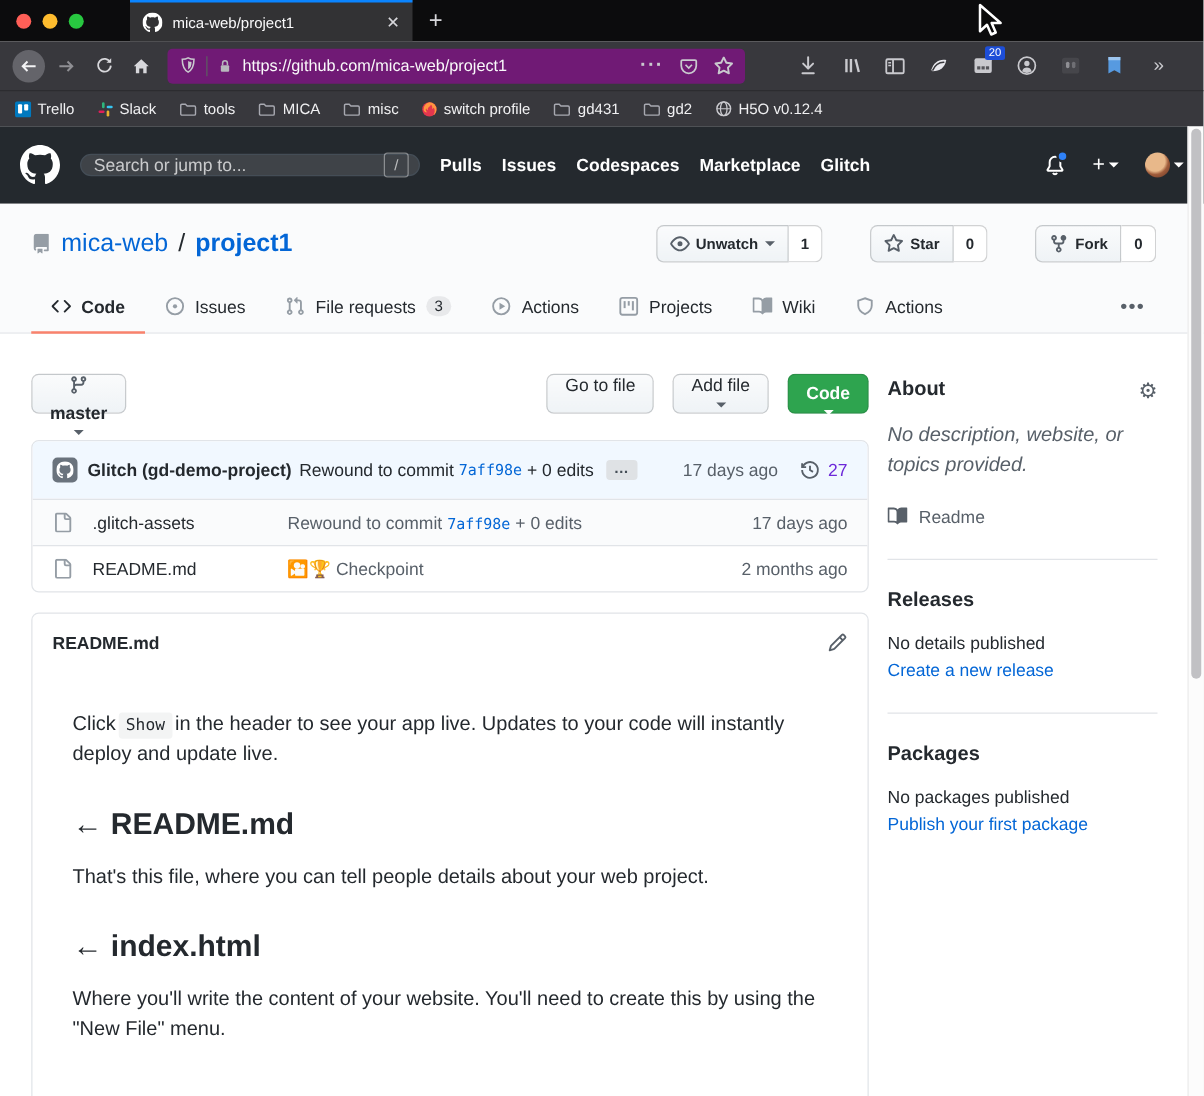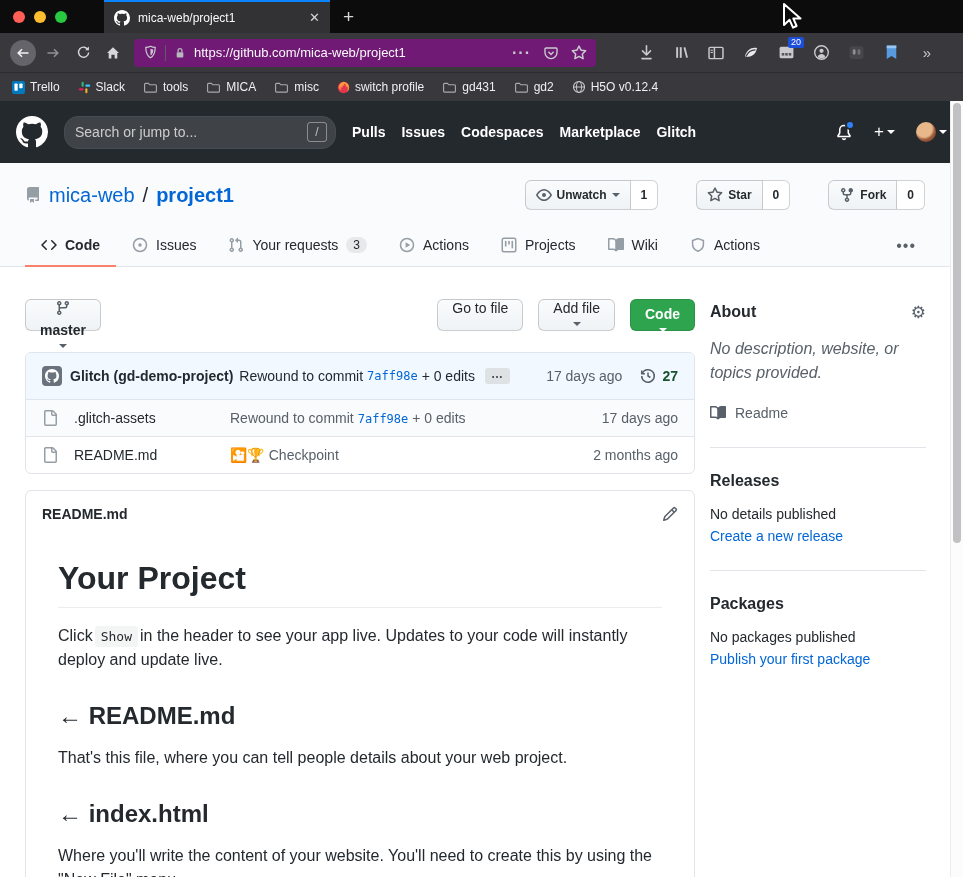--- a/index.html
+++ b/index.html
@@ -38,21 +38,21 @@
   .hamburger span{height:2px;background:#d7d7db;border-radius:1px;}
   .chev{font-size:15px;color:#c9c9ce;letter-spacing:-2px;}
 
   .bookmarks{height:29px;background:#38383d;border-top:1px solid #2c2c30;display:flex;
              align-items:center;gap:18px;padding:0 12px;color:#f0f0f2;font-size:12px;}
   .bm{display:flex;align-items:center;gap:5px;white-space:nowrap;}
 
   
   .ghhead{height:62px;background:#24292e;display:flex;align-items:center;padding:0 16px;gap:16px;}
   .gh-logo{color:#fff;flex:none;display:flex;}
-  .ghsearch{width:272px;height:33px;background:rgba(255,255,255,.125);border:1px solid #444d56;
+  .ghsearch{width:272px;height:18px;background:rgba(255,255,255,.125);border:1px solid #444d56;
             border-radius:14px;display:flex;align-items:center;padding:0 8px;flex:none;}
   .ghsearch input{flex:1;background:transparent;border:0;outline:0;color:#fff;font-size:14px;
             font-family:"Liberation Sans",sans-serif;min-width:0;}
   .ghsearch input::placeholder{color:rgba(255,255,255,.72);}
   .slash{width:20px;height:20px;border:1px solid rgba(255,255,255,.4);border-radius:3px;
          color:rgba(255,255,255,.65);font-size:12px;display:flex;align-items:center;justify-content:center;}
   .ghnav{display:flex;gap:16px;color:#fff;font-size:14px;font-weight:bold;}
   .ghnav span{cursor:default;}
   .ghright{margin-left:auto;display:flex;align-items:center;gap:21px;}
   .bellwrap{position:relative;display:flex;}
@@ -108,21 +108,21 @@
   .filesbox{margin-top:21px;border:1px solid #e1e4e8;border-radius:6px;overflow:hidden;}
   .commithead{background:#f1f8ff;display:flex;align-items:center;padding:0 16px;height:46px;font-size:14px;}
   .cavatar{width:20px;height:20px;border-radius:4px;background:#6a737d;color:#fff;display:flex;
            align-items:center;justify-content:center;flex:none;}
   .cauthor{font-weight:600;color:#24292e;margin:0 6px 0 8px;cursor:pointer;}
   .cmsg{color:#24292e;}
   .sha{font-family:"DejaVu Sans Mono",monospace;font-size:12px;color:#0366d6;margin:0 4px;cursor:pointer;}
   .dots-btn{background:#dfe2e5;color:#444d56;border-radius:3px;padding:0 6px;height:16px;line-height:12px;
             font-weight:bold;letter-spacing:1px;margin-left:10px;font-size:12px;cursor:pointer;}
   .cdate{margin-left:auto;color:#586069;}
-  .history{display:flex;align-items:center;gap:6px;margin-left:18px;font-weight:700;color:#14532d;cursor:pointer;}
+  .history{display:flex;align-items:center;gap:6px;margin-left:18px;font-weight:400;color:#6d28d9;cursor:pointer;}
   .history .octgray{color:#586069;}
 
   .frow{display:flex;align-items:center;height:37px;padding:0 16px;border-top:1px solid #e1e4e8;font-size:14px;}
   .frow.alt{background:#fafbfc;}
   .ficon{color:#959da5;display:flex;width:16px;margin-right:16px;flex:none;}
   .fname{width:156px;color:#24292e;flex:none;cursor:pointer;}
   .fmsg{flex:1;color:#586069;white-space:nowrap;overflow:hidden;cursor:pointer;}
   .fdate{color:#586069;margin-left:12px;}
 
   .readmebox{margin-top:16px;border:1px solid #e1e4e8;border-radius:6px;}
@@ -559,21 +559,21 @@
             </svg>
           </span>
         <span>Issues</span>
       </div>
       <div class="rtab">
         <span class="ticon">
             <svg width="16" height="16">
               <use href="#i-pr"></use>
             </svg>
           </span>
-        <span>Your requests</span>
+        <span>File requests</span>
         <span class="counter">3</span>
       </div>
       <div class="rtab">
         <span class="ticon">
             <svg width="16" height="16">
               <use href="#i-play"></use>
             </svg>
           </span>
         <span>Actions</span>
       </div>
@@ -686,21 +686,20 @@
       <div class="readmebox">
         <div class="rmhead">
           <span>README.md</span>
           <span class="pencil">
               <svg width="16" height="16">
                 <use href="#i-pencil"></use>
               </svg>
             </span>
         </div>
         <div class="rmbody">
-          <h1>Your Project</h1>
           <p><span>Click</span><span class="chip">Show</span><span>in the header to see your app live. Updates to your code will instantly deploy and update live.</span></p>
           <h2>← README.md</h2>
           <p>That's this file, where you can tell people details about your web project.</p>
           <h2>← index.html</h2>
           <p>Where you'll write the content of your website. You'll need to create this by using the "New File" menu.</p>
         </div>
       </div>
     </div>
 
     <div class="sidecol">

